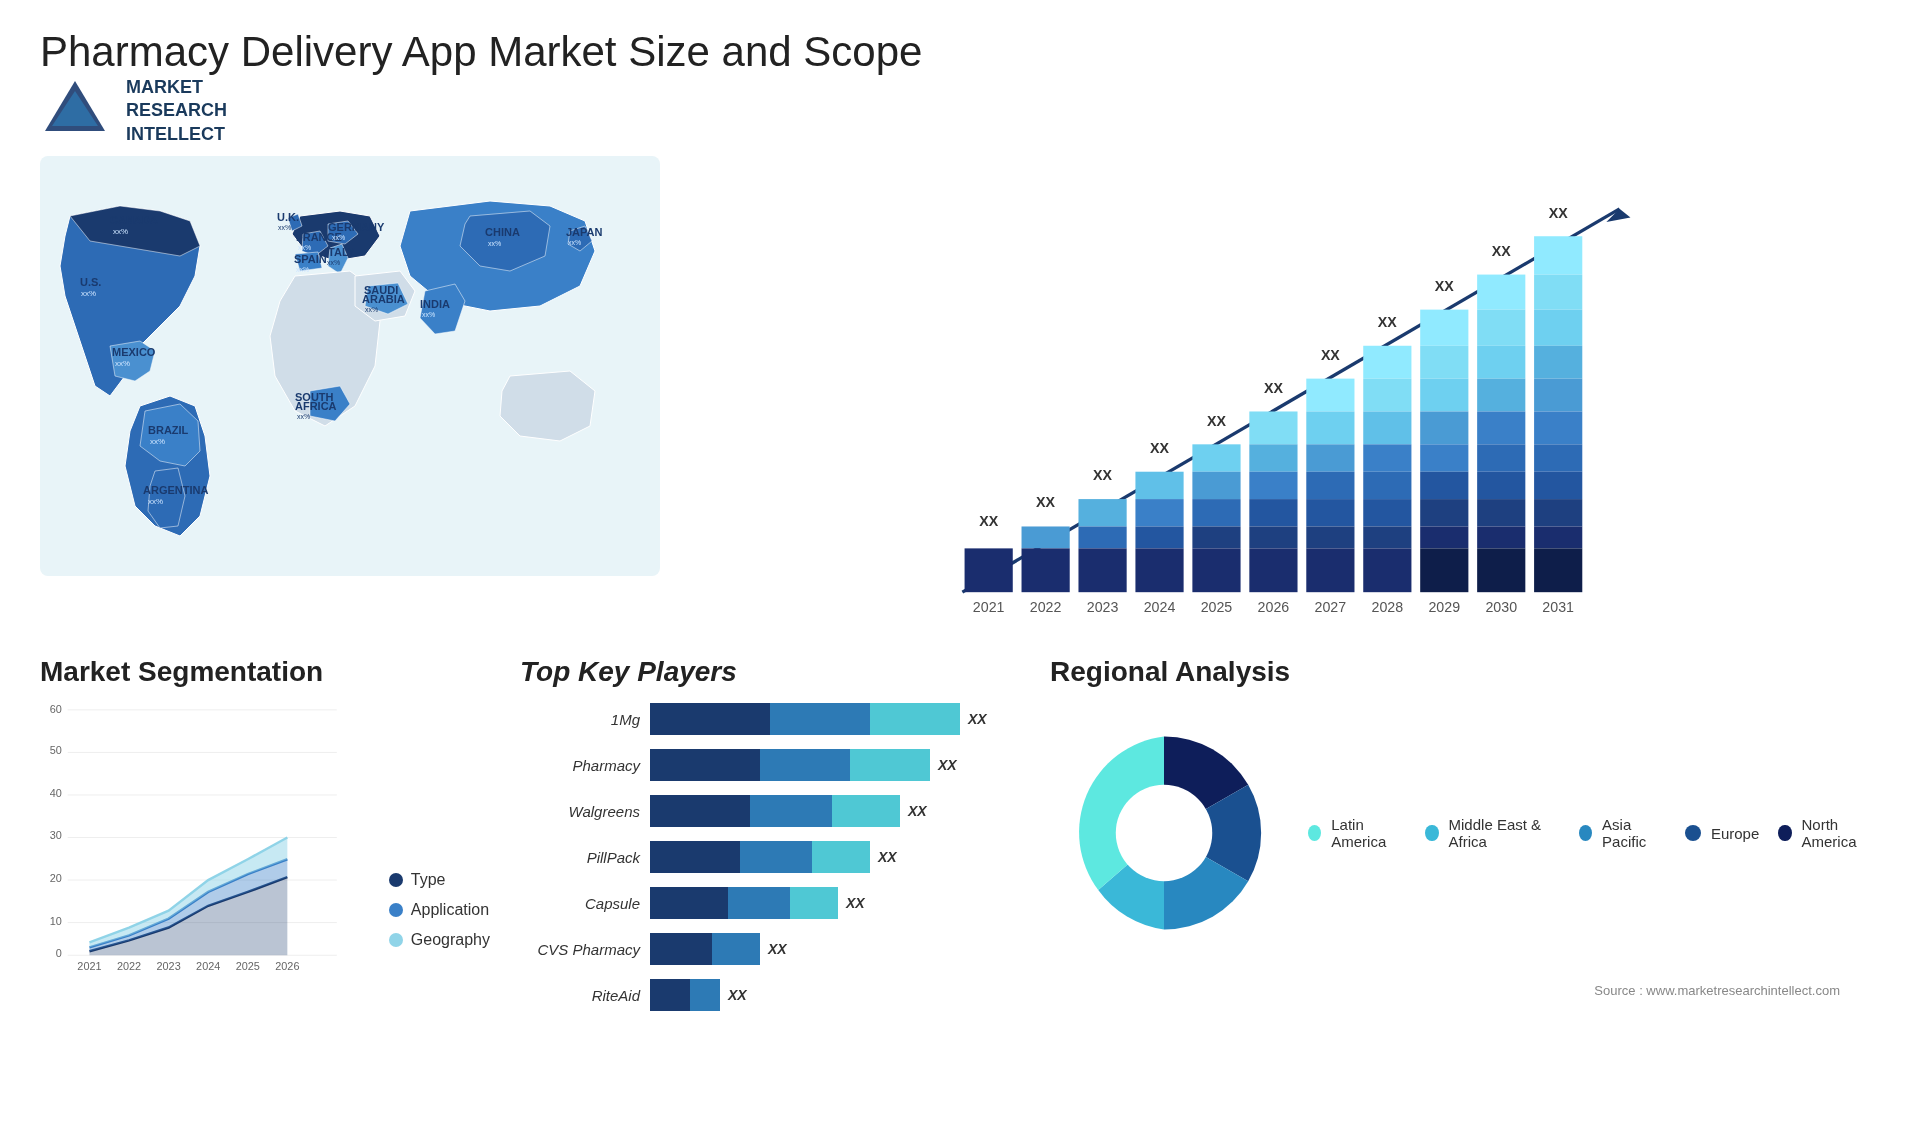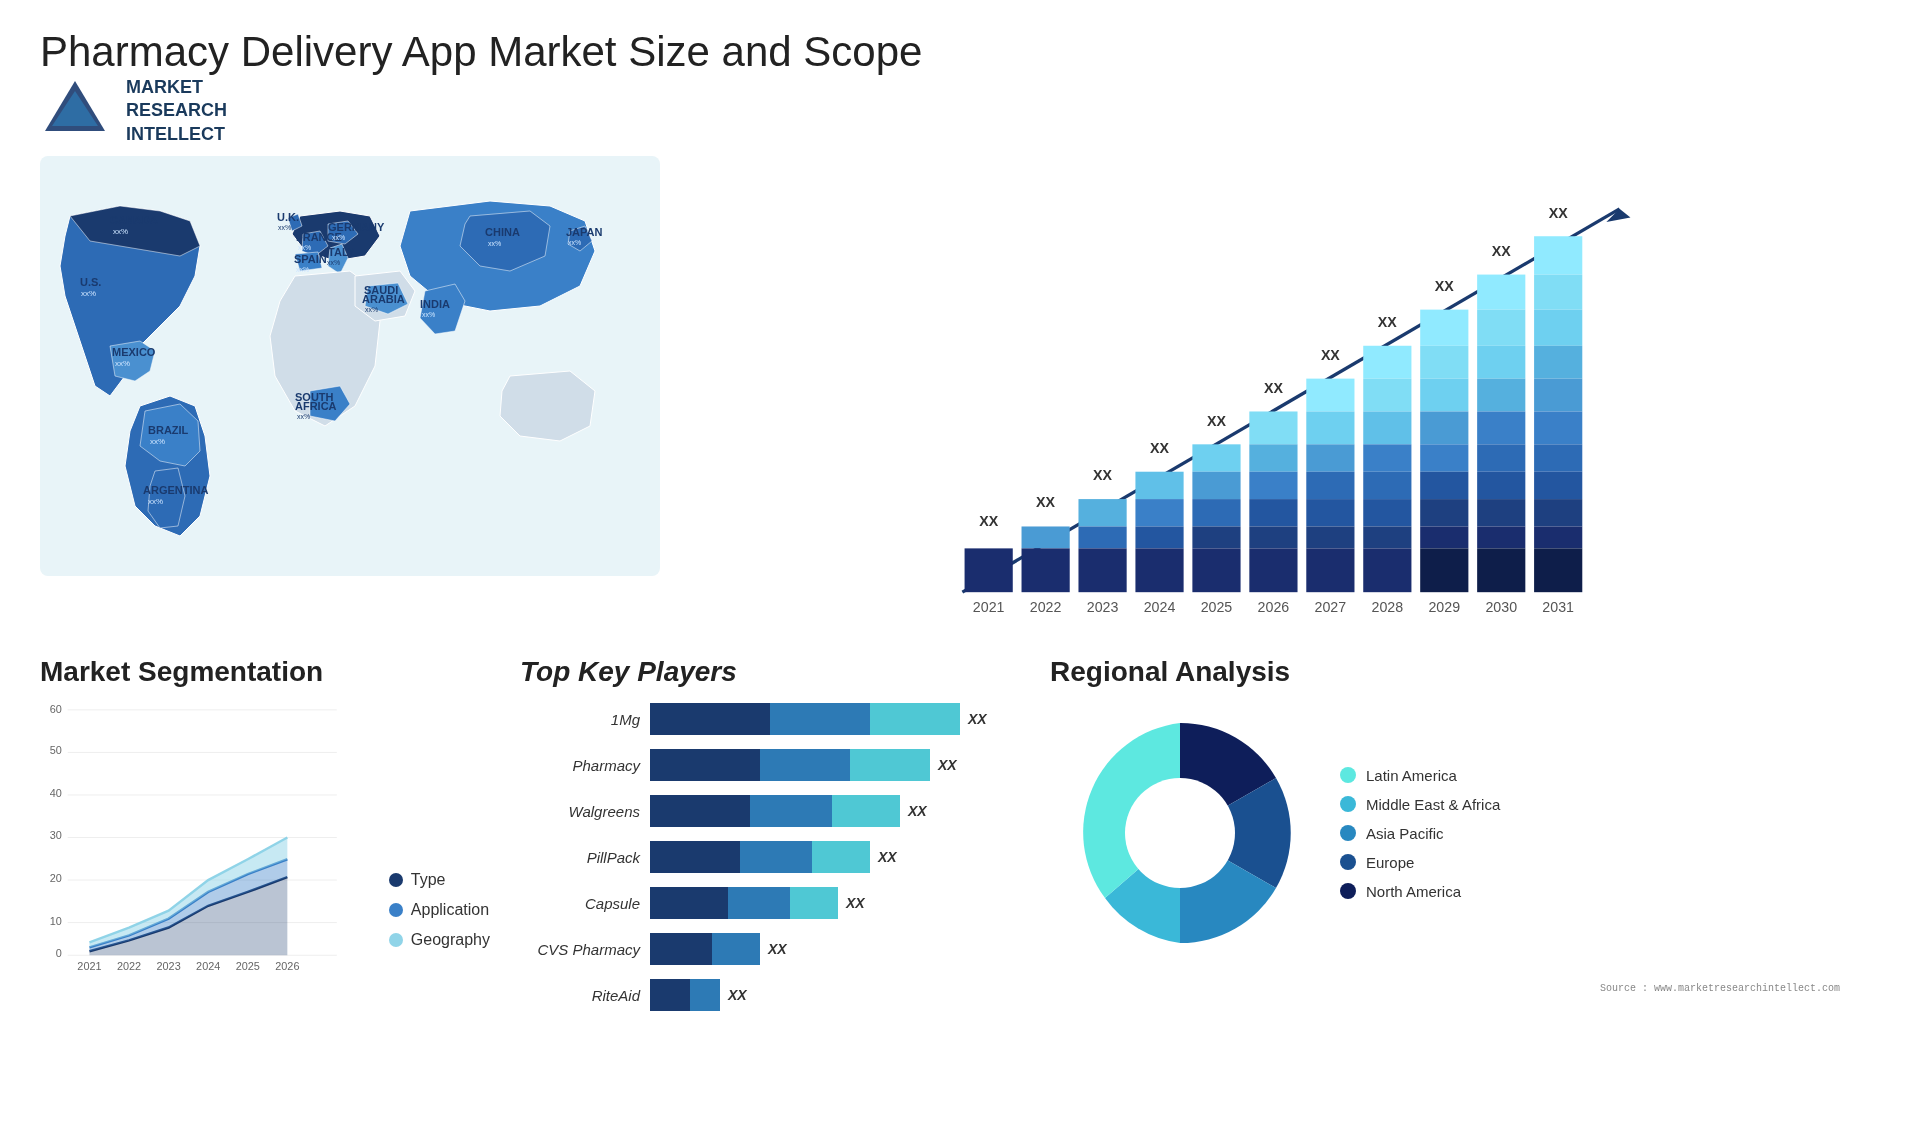--- a/index.html
+++ b/index.html
@@ -176,43 +176,42 @@
       align-items: center;
       gap: 30px;
       margin-top: 15px;
     }
     .donut-wrap {
       width: 260px;
       height: 260px;
     }
     .regional-legend {
       display: flex;
-      flex-direction: column;
-      gap: 12px;
+      flex-direction: row;
+      gap: 19px;
     }
     .reg-legend-item {
       display: flex;
       align-items: center;
       gap: 10px;
       font-size: 15px;
       color: #333;
     }
     .reg-legend-dot {
       width: 16px;
       height: 16px;
       border-radius: 50%;
     }
 
     .source-text {
       text-align: right;
       padding-right: 40px;
-      font-size: 10px;
+      font-size: 13px;
       color: #888;
       margin-top: -10px;
-      font-family: Liberation Mono, monospace;
     }
 
     
     .map-label {
       font-size: 11px;
       font-weight: 700;
       fill: #1a3a6e;
     }
   </style>
 </head>

